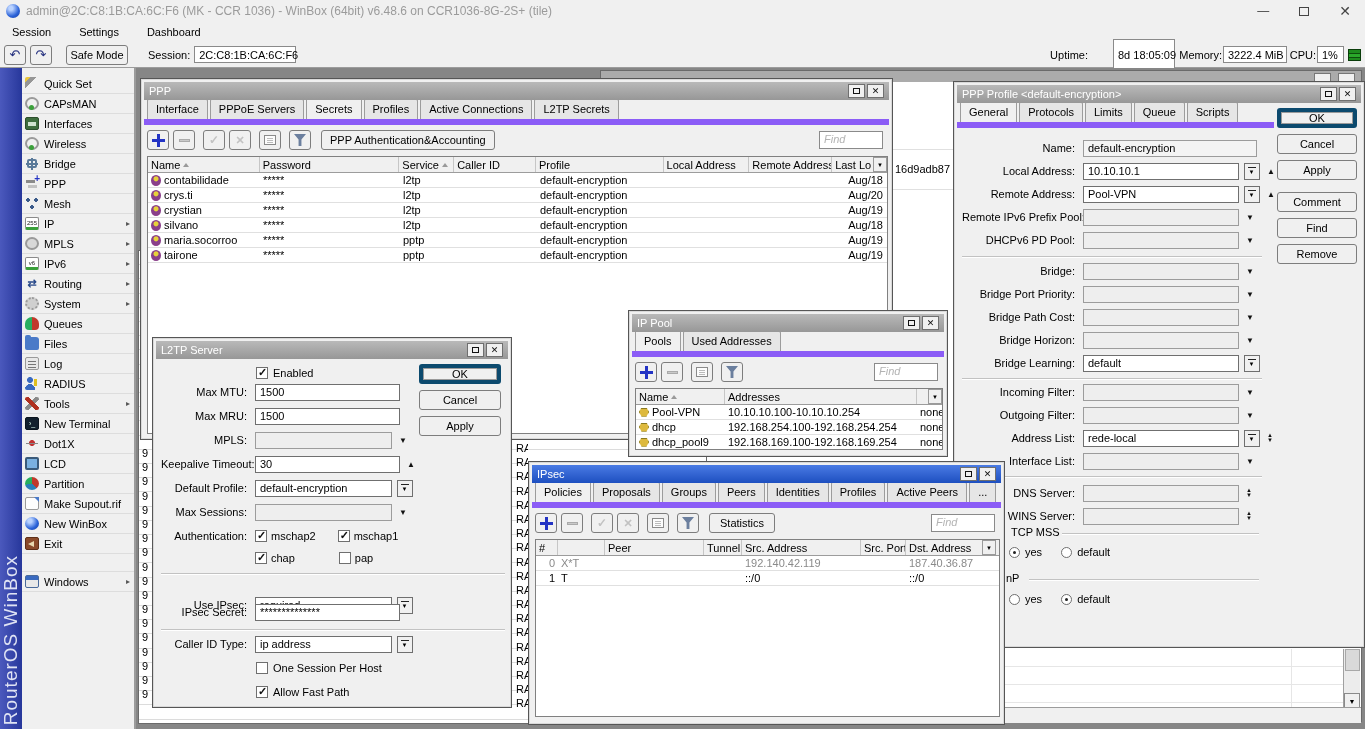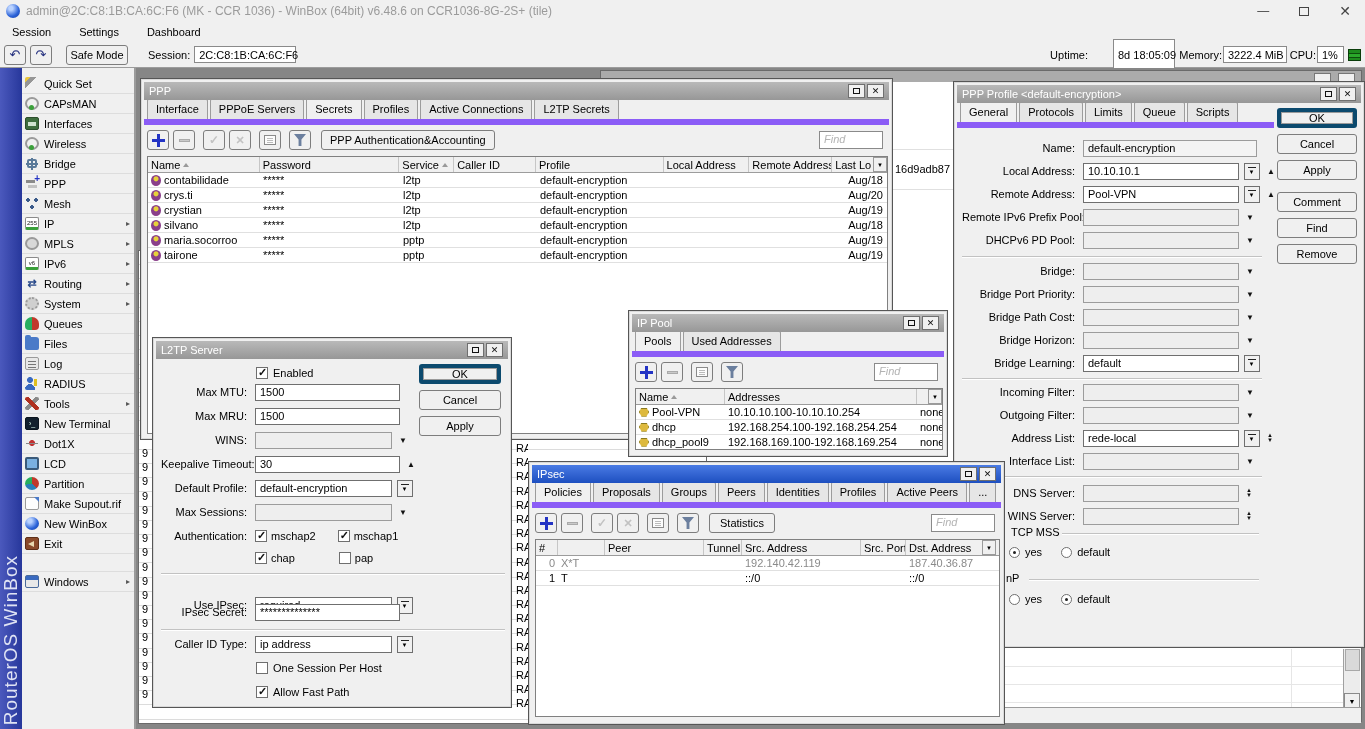--- a/index.html
+++ b/index.html
@@ -741,21 +741,21 @@
         </div>
         <div class="frow" style="top:45px">
             <span class="flbl">Max MTU:</span>
             <span class="fld" style="width:145px">1500</span>
           </div>
         <div class="frow" style="top:69px">
             <span class="flbl">Max MRU:</span>
             <span class="fld" style="width:145px">1500</span>
           </div>
         <div class="frow" style="top:93px">
-            <span class="flbl">WINS:</span>
+            <span class="flbl">MPLS:</span>
             <span class="fld dis" style="width:137px"></span>
             <span class="dArr">▼</span>
           </div>
         <div class="frow" style="top:117px">
             <span class="flbl">Keepalive Timeout:</span>
             <span class="fld" style="width:145px">30</span>
             <span class="uArr">▲</span>
           </div>
         <div class="frow" style="top:141px">
             <span class="flbl">Default Profile:</span>

